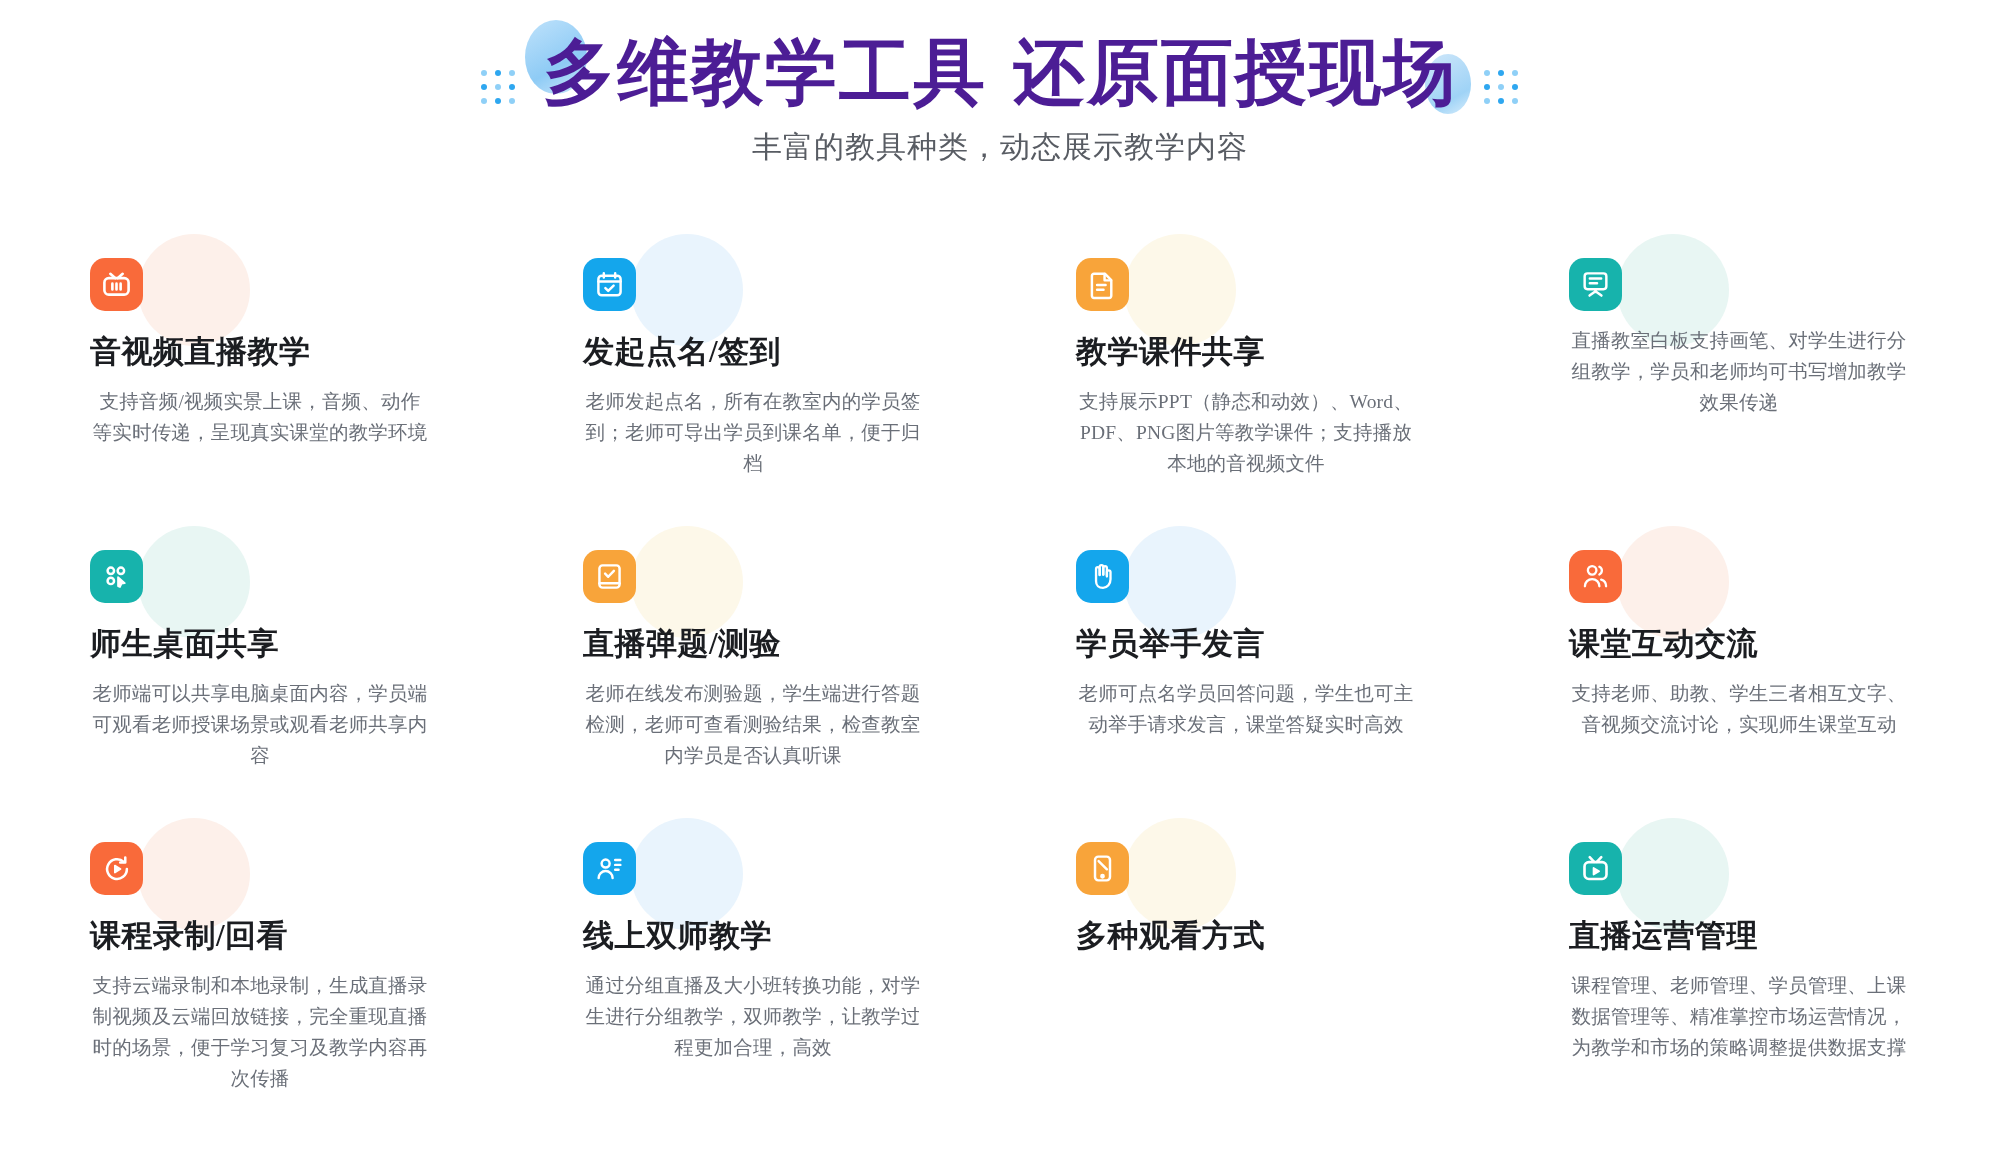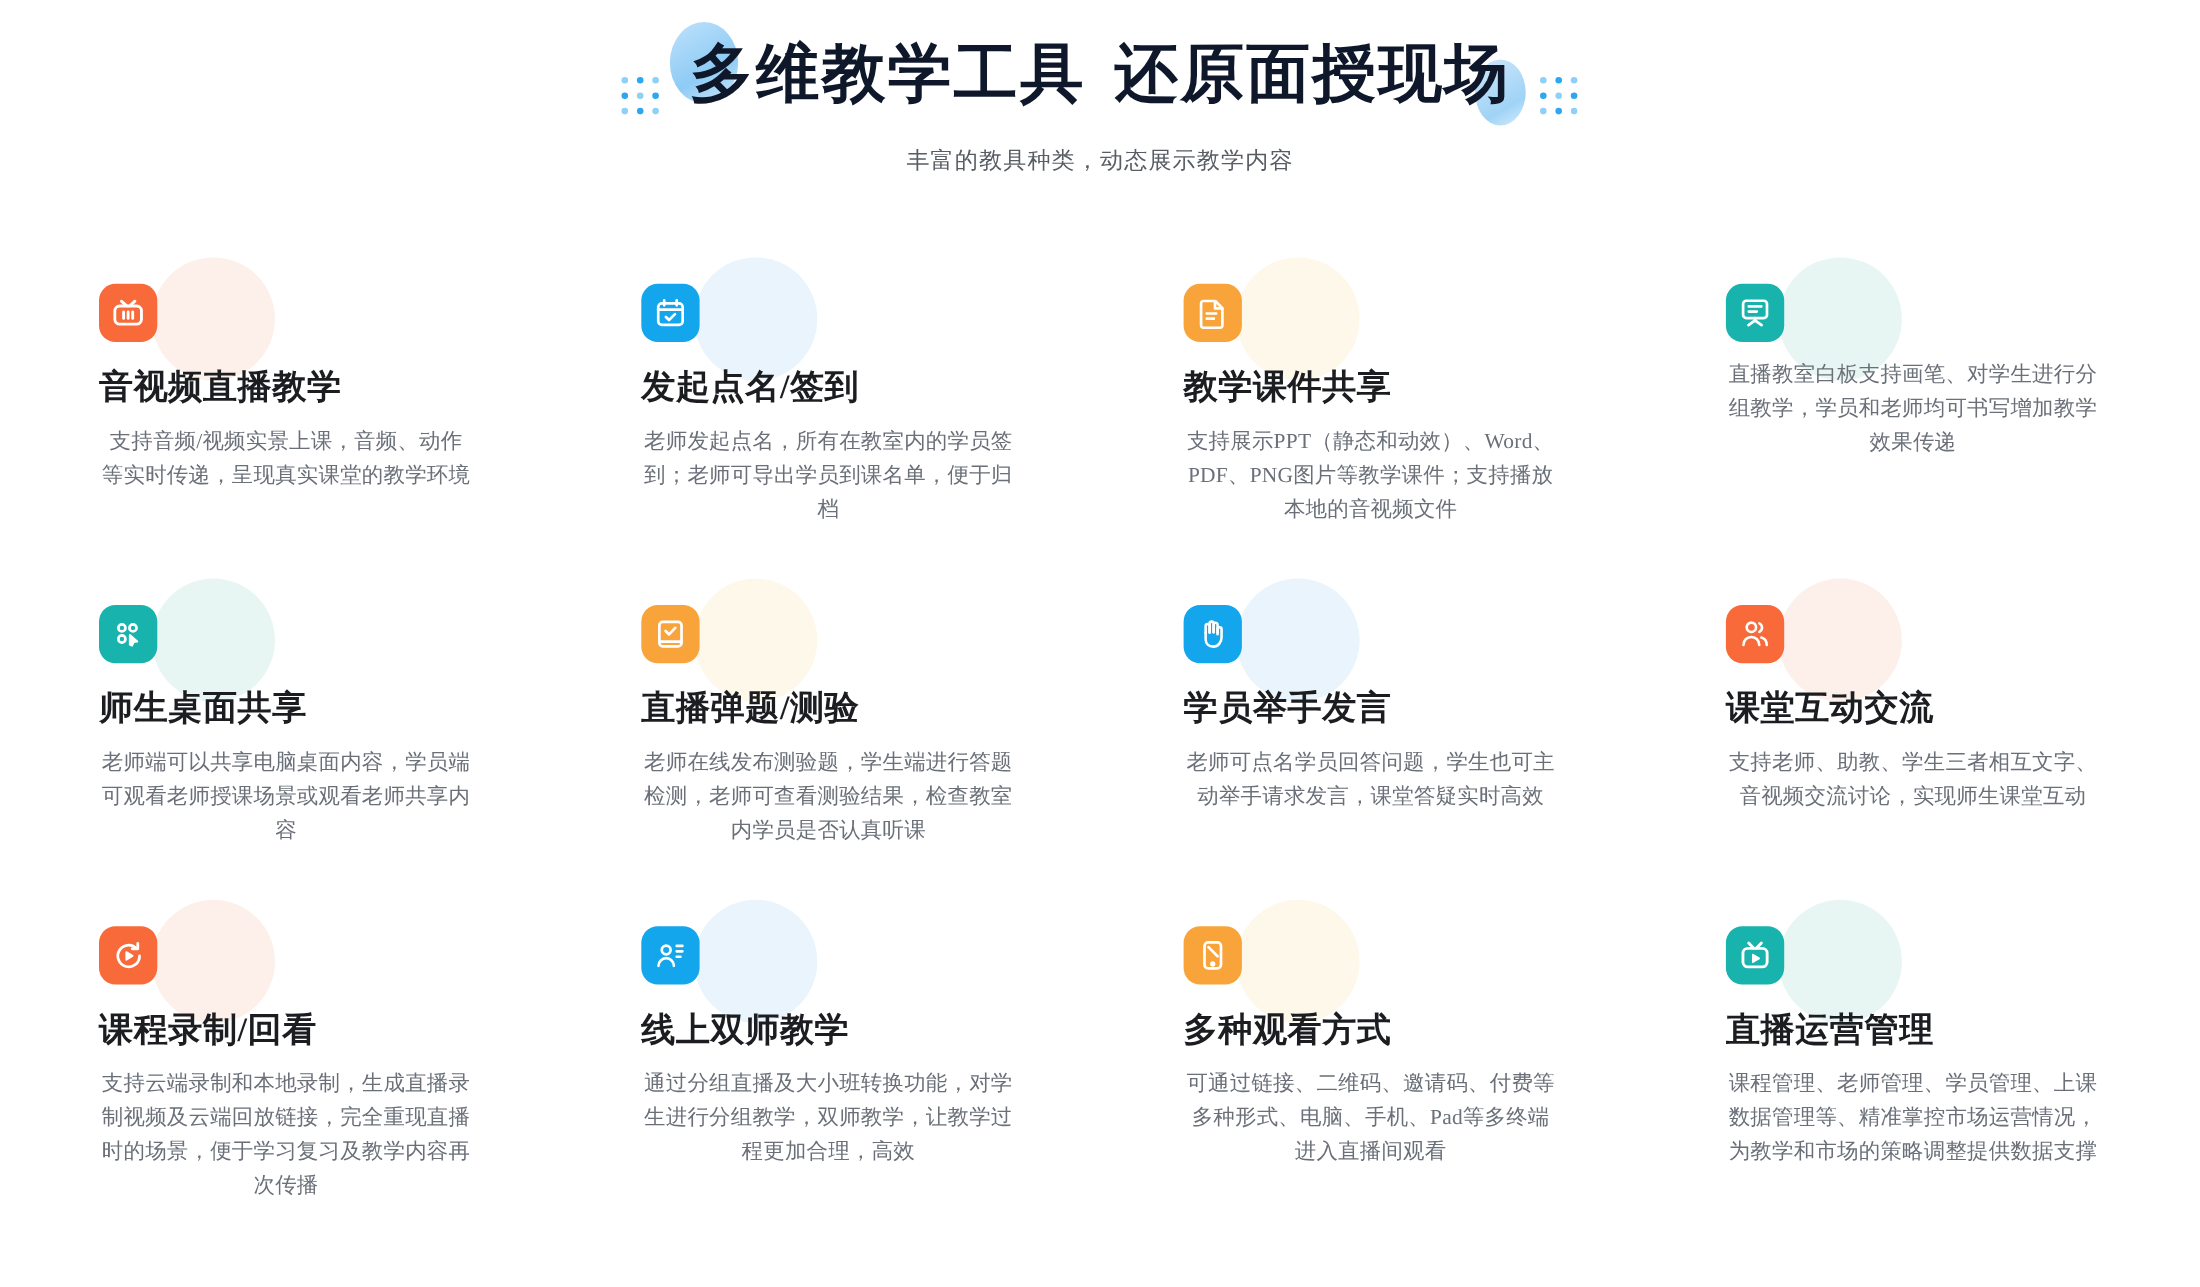--- a/index.html
+++ b/index.html
@@ -30,28 +30,27 @@
   }
 
   .title-wrap {
     position: relative;
     display: inline-block;
     padding: 0 70px;
   }
 
   .title {
     position: relative;
-    font-size: 58px;
+    font-size: 72px;
     line-height: 72px;
     font-weight: 700;
-    color: #0f172a;
+    color: #4c1d95;
     letter-spacing: 2px;
     z-index: 3;
     white-space: nowrap;
-    font-family: Liberation Mono, monospace;
   }
 
   .title .gap { display: inline-block; width: 26px; }
 
   
   .blob-left {
     position: absolute;
     left: 52px;
     top: -16px;
     width: 62px;
@@ -87,21 +86,21 @@
   .dots i {
     display: block;
     width: 6px; height: 6px;
     border-radius: 50%;
     background: #2ea7f0;
   }
   .dots i.dim { background: #8fd0f7; }
 
   .subtitle {
     margin-top: 22px;
-    font-size: 21px;
+    font-size: 30px;
     line-height: 34px;
     color: #585c63;
     letter-spacing: 1px;
   }
 
   
   .grid {
     position: absolute;
     top: 258px;
     left: 90px;
@@ -342,21 +341,20 @@
     <div class="card">
       <div class="blob" style="background:#fdf8e9"></div>
       <div class="icon-box" style="background:#f8a43a">
         <svg width="31" height="31" viewBox="0 0 24 24" fill="none" stroke="#fff" stroke-width="1.9" stroke-linecap="round" stroke-linejoin="round">
           <rect x="6.2" y="2.8" width="11.6" height="18.4" rx="2.6"></rect>
           <path d="M9 6.2l6.4 6.4"></path>
           <circle cx="12" cy="18" r="0.9" fill="#fff"></circle>
         </svg>
       </div>
       <div class="card-title">多种观看方式</div>
-      <div class="card-desc">可通过链接、二维码、邀请码、付费等多种形式、电脑、手机、Pad等多终端进入直播间观看</div>
     </div>
 
     <div class="card">
       <div class="blob" style="background:#e8f6f3"></div>
       <div class="icon-box" style="background:#17b3ac">
         <svg width="33" height="33" viewBox="0 0 24 24" fill="none" stroke="#fff" stroke-width="1.9" stroke-linecap="round" stroke-linejoin="round">
           <path d="M7.8 3.8 L11 7.2"></path>
             <path d="M16.2 3.8 L13 7.2"></path>
           <rect x="4" y="7.4" width="16" height="12.2" rx="3.2"></rect>
           <path d="M10.6 11.6l4 2.4-4 2.4z" fill="#fff" stroke-width="1.3"></path>

